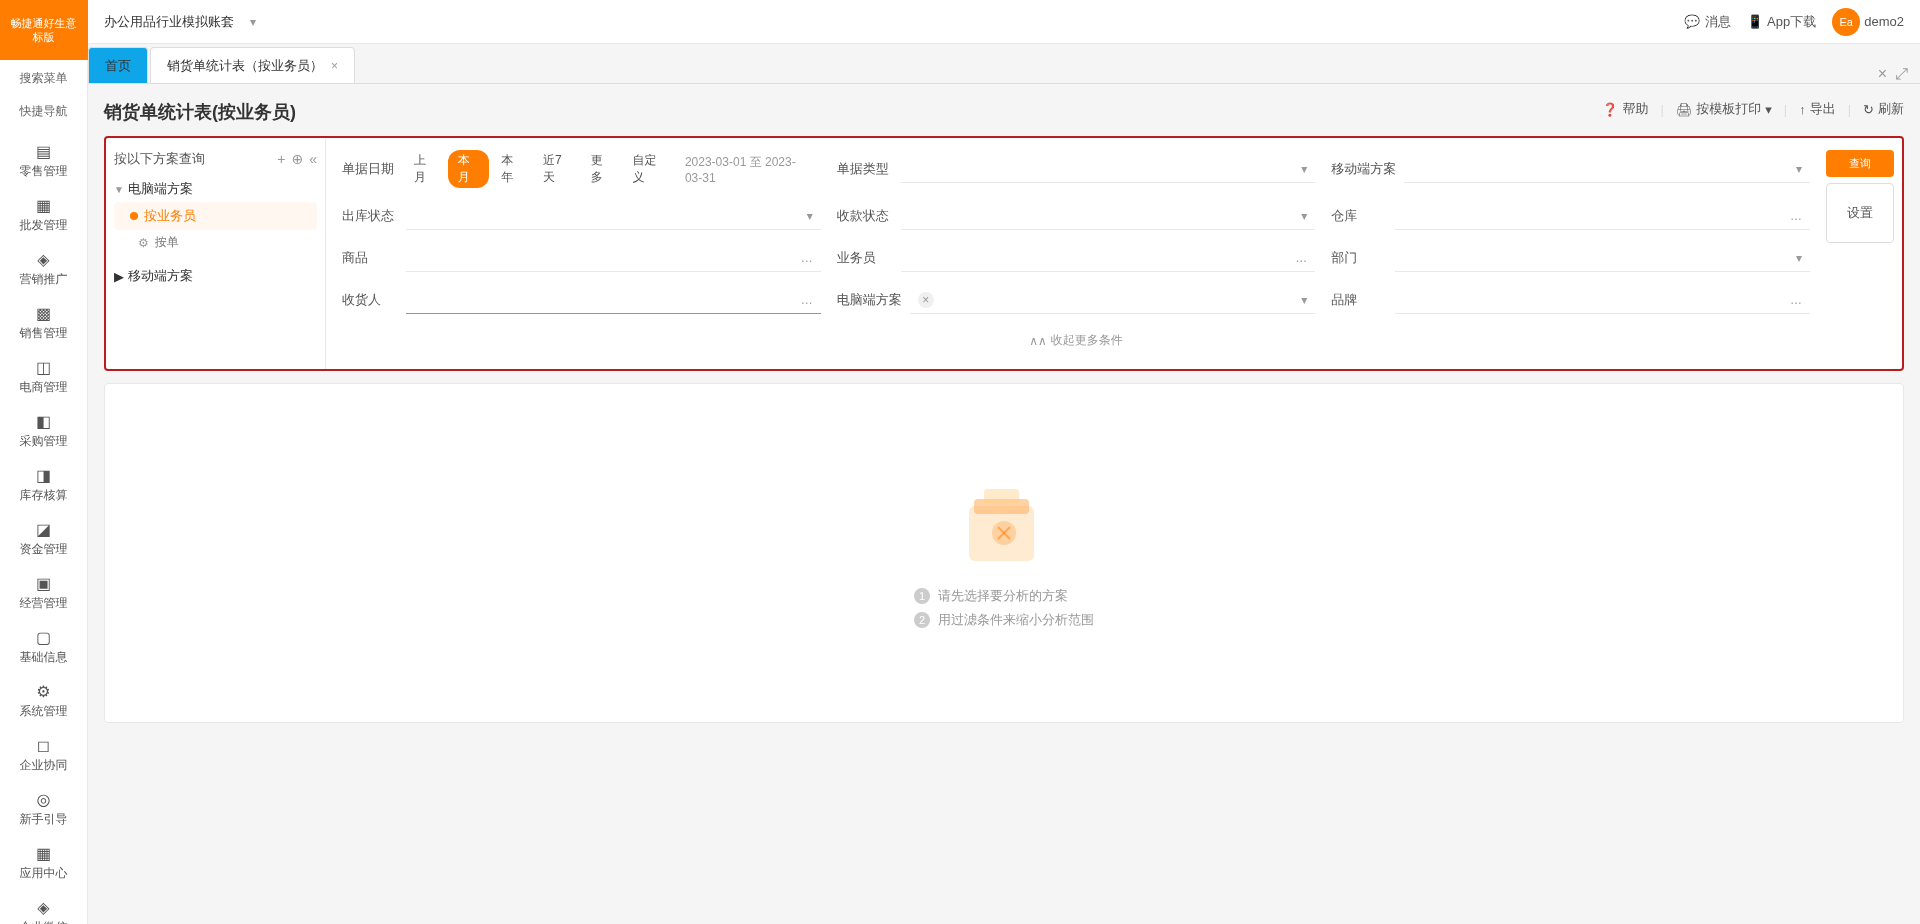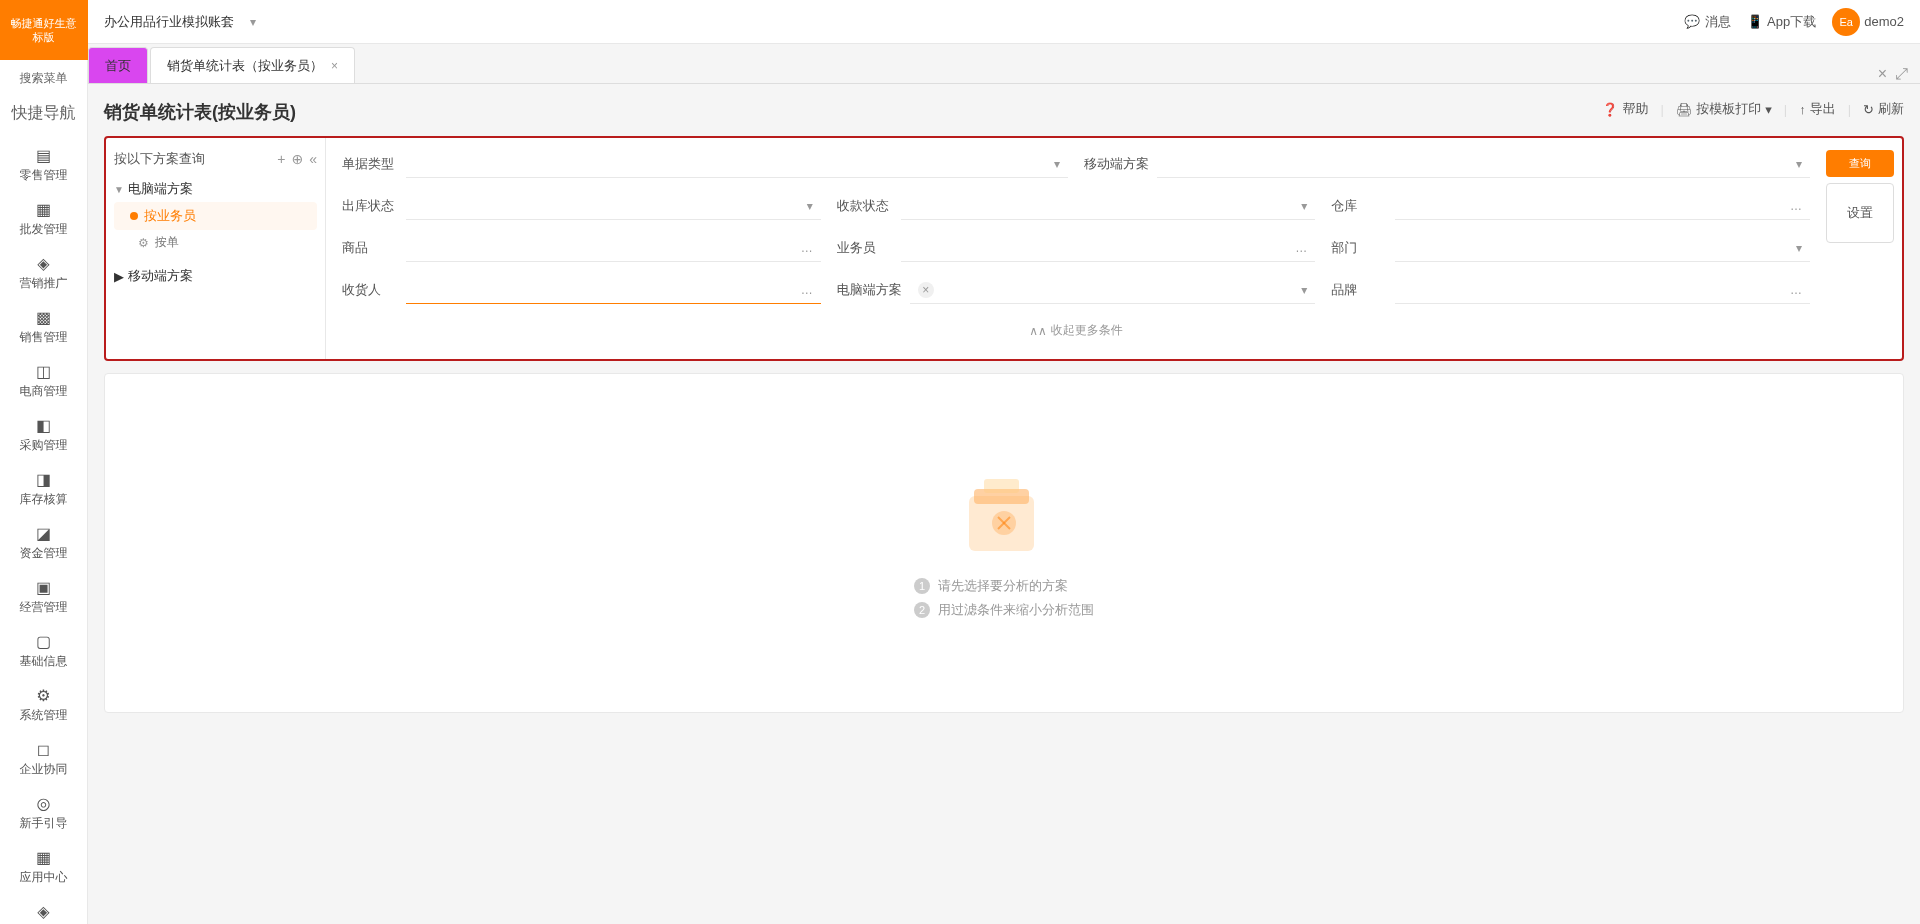--- a/index.html
+++ b/index.html
@@ -3,41 +3,41 @@
   <meta charset="utf-8">
   <style>
     * { box-sizing: border-box; margin: 0; padding: 0; }
     body { font-family: 'Microsoft YaHei', sans-serif; font-size: 13px; background: #f5f5f5; display: flex; height: 924px; overflow: hidden; }
 
     
     .sidebar { width: 88px; background: #fff; display: flex; flex-direction: column; align-items: center; border-right: 1px solid #e8e8e8; flex-shrink: 0; }
     .sidebar-logo { width: 88px; height: 60px; background: #ff7d00; display: flex; align-items: center; justify-content: center; flex-shrink: 0; }
     .sidebar-logo-inner { color: #fff; font-size: 11px; text-align: center; line-height: 1.3; }
     .sidebar-search { padding: 10px 0; font-size: 12px; color: #666; cursor: pointer; text-align: center; width: 100%; }
-    .sidebar-nav { padding: 6px 10px; font-size: 16px; color: #666; cursor: pointer; text-align: center; width: 100%; }
+    .sidebar-nav { padding: 6px 10px; font-size: 12px; color: #666; cursor: pointer; text-align: center; width: 100%; }
     .sidebar-divider { width: 60%; height: 1px; background: #f0f0f0; margin: 4px auto; }
     .sidebar-item { padding: 8px 0; font-size: 12px; color: #555; cursor: pointer; text-align: center; width: 100%; display: flex; flex-direction: column; align-items: center; gap: 2px; }
     .sidebar-item .icon { font-size: 16px; }
 
     
     .main { flex: 1; display: flex; flex-direction: column; overflow: hidden; }
 
     
     .topbar { height: 44px; background: #fff; border-bottom: 1px solid #e8e8e8; display: flex; align-items: center; justify-content: space-between; padding: 0 16px; flex-shrink: 0; }
     .topbar-left { display: flex; align-items: center; gap: 16px; }
     .topbar-title { font-size: 13px; color: #333; }
     .topbar-arrow { color: #999; font-size: 12px; cursor: pointer; }
     .topbar-right { display: flex; align-items: center; gap: 16px; }
     .topbar-right-item { display: flex; align-items: center; gap: 4px; font-size: 13px; color: #555; cursor: pointer; }
     .avatar { width: 28px; height: 28px; border-radius: 50%; background: #ff7d00; display: flex; align-items: center; justify-content: center; color: #fff; font-size: 11px; }
 
     
     .tabbar { height: 40px; background: #f5f5f5; border-bottom: 1px solid #ddd; display: flex; align-items: flex-end; padding: 0 0; flex-shrink: 0; }
     .tab { height: 36px; padding: 0 16px; display: flex; align-items: center; gap: 8px; font-size: 13px; cursor: pointer; border-radius: 4px 4px 0 0; margin-right: 2px; }
-    .tab.home { background: #d946ef; color: #333; border: 1px solid #ddd; border-bottom: none; font-family: Liberation Mono, monospace; }
+    .tab.home { background: #0ea5e9; color: #333; border: 1px solid #ddd; border-bottom: none; font-family: Liberation Mono, monospace; }
     .tab.active { background: #fff; color: #333; border: 1px solid #ddd; border-bottom: none; }
     .tab-close { color: #999; font-size: 12px; cursor: pointer; }
     .tab-actions { margin-left: auto; display: flex; align-items: center; gap: 8px; padding-right: 12px; }
     .tab-action-btn { font-size: 16px; color: #999; cursor: pointer; }
 
     
     .content { flex: 1; overflow-y: auto; background: #f5f5f5; padding: 16px; }
 
     
     .page-header { display: flex; align-items: flex-start; justify-content: space-between; margin-bottom: 12px; }
@@ -265,20 +265,32 @@
             <span>移动端方案</span>
           </div>
         </div>
       </div>
 
       <div style="display:flex; flex: 1;">
         <div class="filter-form">
 
           <div class="filter-row">
             <div class="filter-item">
+              <span class="filter-label">单据日期</span>
+              <div class="date-tabs">
+                <span class="date-tab">上月</span>
+                <span class="date-tab active">本月</span>
+                <span class="date-tab">本年</span>
+                <span class="date-tab">近7天</span>
+                <span class="date-tab">更多</span>
+                <span class="date-tab">自定义</span>
+                <span class="date-range">2023-03-01 至 2023-03-31</span>
+              </div>
+            </div>
+            <div class="filter-item">
               <span class="filter-label">单据类型</span>
               <div class="filter-control">
                 <span class="filter-control-placeholder"></span>
                 <span class="filter-control-icon">▾</span>
               </div>
             </div>
             <div class="filter-item">
               <span class="filter-label">移动端方案</span>
               <div class="filter-control">
                 <span class="filter-control-placeholder"></span>

